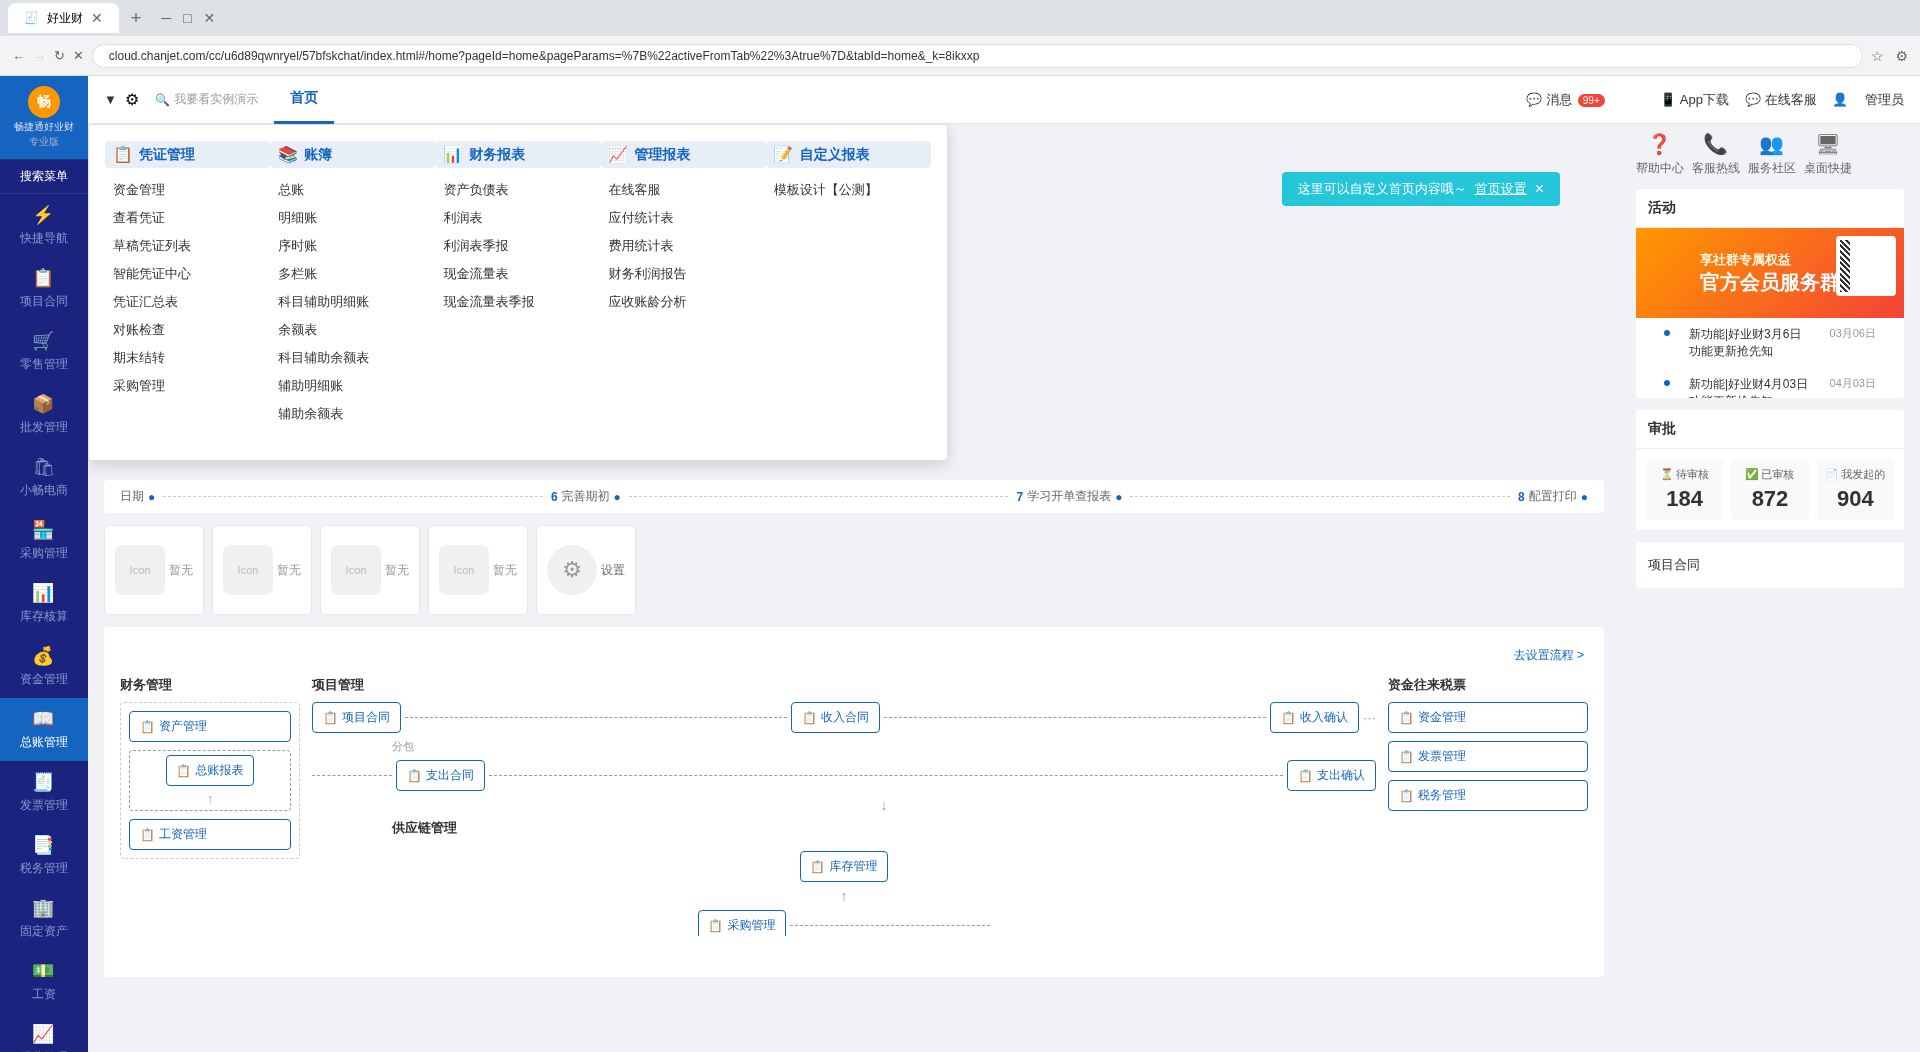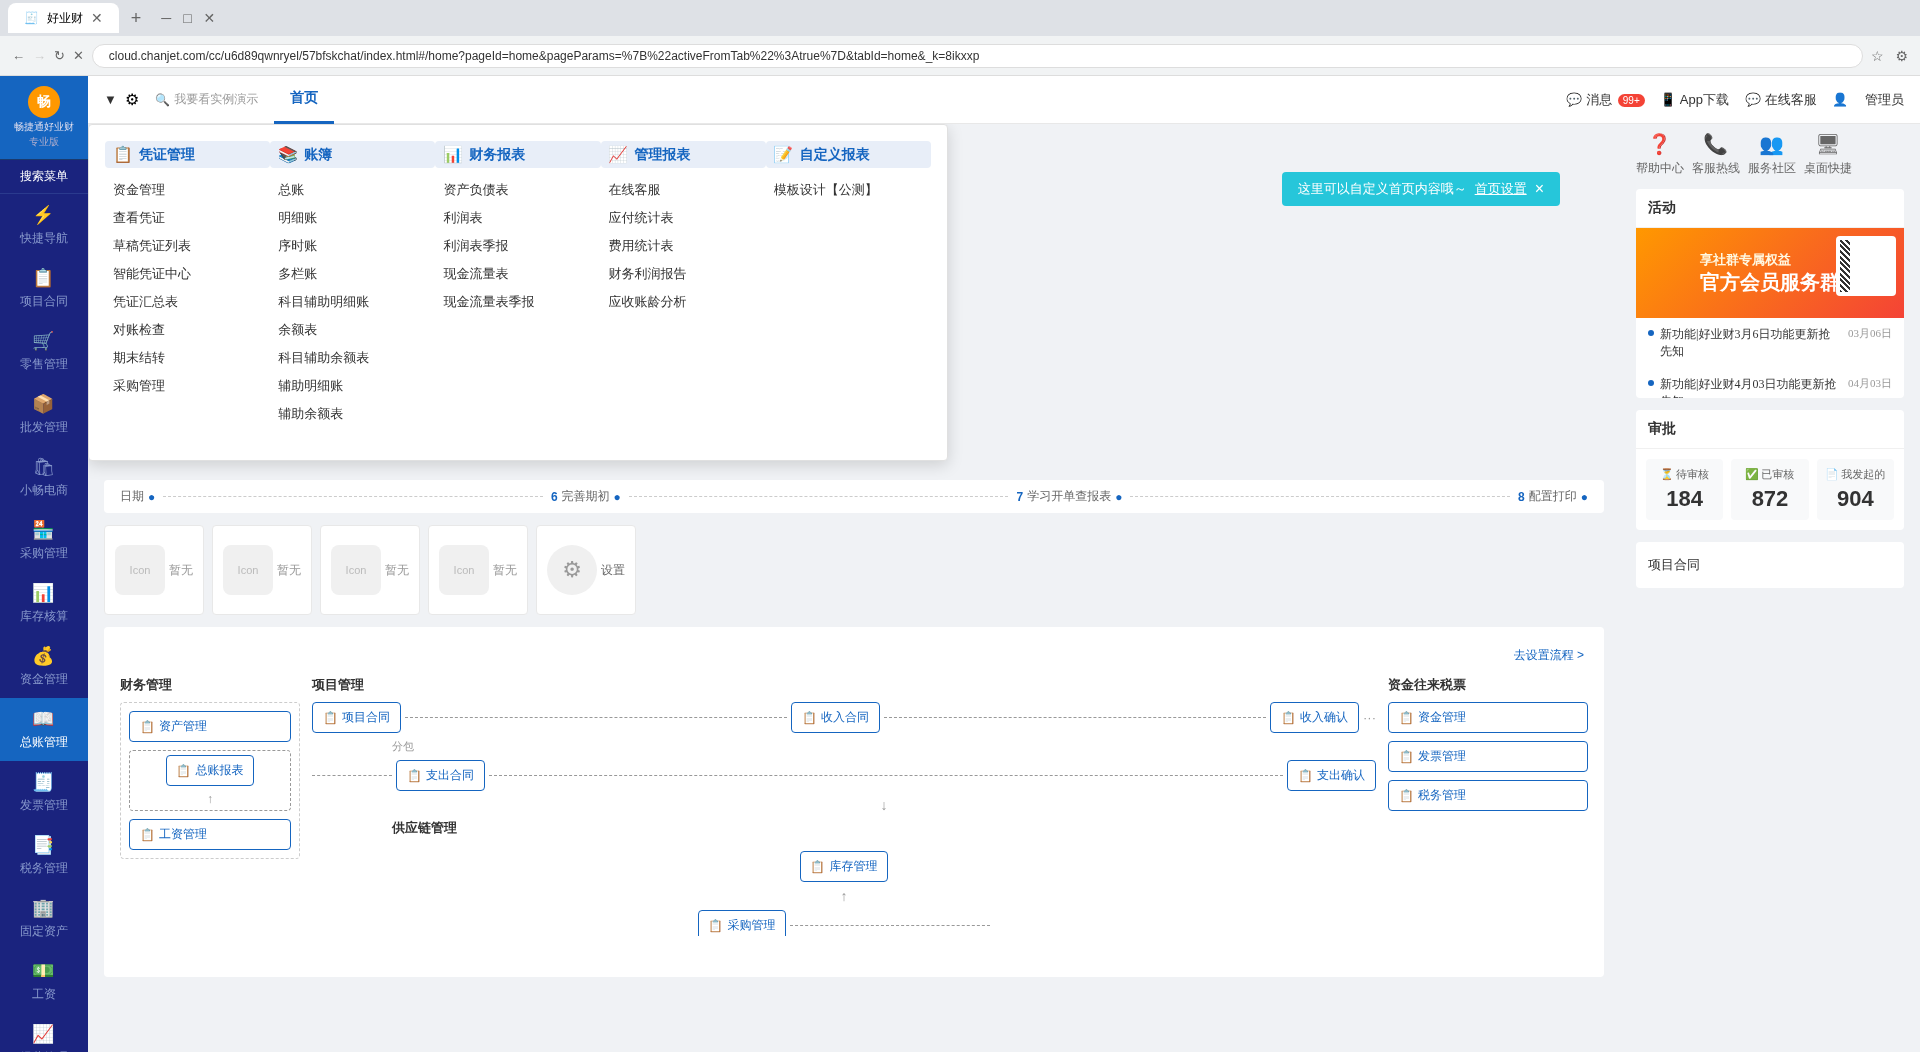--- a/index.html
+++ b/index.html
@@ -73,21 +73,21 @@
     
     .flow-area { background: white; border-radius: 4px; padding: 16px; height: 350px; position: relative; overflow: hidden; }
     .flow-section-label { font-size: 13px; color: #333; font-weight: bold; margin-bottom: 8px; }
     .flow-node { border: 1px solid #1565c0; border-radius: 4px; padding: 6px 10px; font-size: 12px; color: #1565c0; display: flex; align-items: center; gap: 4px; background: white; cursor: pointer; white-space: nowrap; }
     .set-flow-btn { color: #1565c0; font-size: 12px; cursor: pointer; text-align: right; padding: 4px; }
 
     
     .right-panel { width: 300px; padding: 0 16px; overflow-y: auto; }
     .right-section { background: white; border-radius: 4px; margin-bottom: 12px; overflow: hidden; }
     .right-section-header { padding: 10px 12px; font-size: 14px; font-weight: bold; color: #333; border-bottom: 1px solid #f0f0f0; }
-    .activity-item { padding: 8px 12px; display: flex; align-items: flex-start; gap: 6px; font-size: 12px; font-family: Liberation Serif, serif; }
+    .activity-item { padding: 8px 28px; display: flex; align-items: flex-start; gap: 19px; font-size: 12px; }
     .activity-dot { width: 6px; height: 6px; background: #1565c0; border-radius: 50%; margin-top: 4px; flex-shrink: 0; }
     .activity-text { flex: 1; color: #333; }
     .activity-date { color: #999; font-size: 11px; white-space: nowrap; }
     .promo-banner { width: 100%; height: 90px; background: linear-gradient(135deg, #ff9800, #f44336); display: flex; align-items: center; justify-content: center; color: white; font-size: 18px; font-weight: bold; position: relative; overflow: hidden; }
     .qr-placeholder { position: absolute; right: 8px; top: 8px; width: 60px; height: 60px; background: white; border-radius: 4px; display: grid; grid-template-columns: repeat(5, 1fr); gap: 1px; padding: 4px; }
     .approval-section { padding: 10px; display: flex; gap: 8px; }
     .approval-item { flex: 1; text-align: center; padding: 8px; background: #f8f9fa; border-radius: 4px; }
     .approval-label { font-size: 11px; color: #666; margin-bottom: 4px; display: flex; align-items: center; justify-content: center; gap: 2px; }
     .approval-num { font-size: 22px; font-weight: bold; color: #333; }
     .todo-section { padding: 10px 12px; }
@@ -211,21 +211,21 @@
 
       <div class="nav-tab active">
         <span>首页</span>
       </div>
 
       <div class="top-right">
         <span style="cursor:pointer;">
           💬 <span>消息</span>
           <span class="badge">99+</span>
         </span>
-        <span style="cursor:pointer;">📱 <span>App下载</span></span>
+        <span style="cursor:pointer;margin-left:40px;">📱 <span>App下载</span></span>
         <span style="cursor:pointer;">💬 <span>在线客服</span></span>
         <span style="cursor:pointer;">👤</span>
         <span>管理员</span>
       </div>
     </div>
 
     <div class="content">
       <div class="page-main">
 
         <div class="customize-btn">

